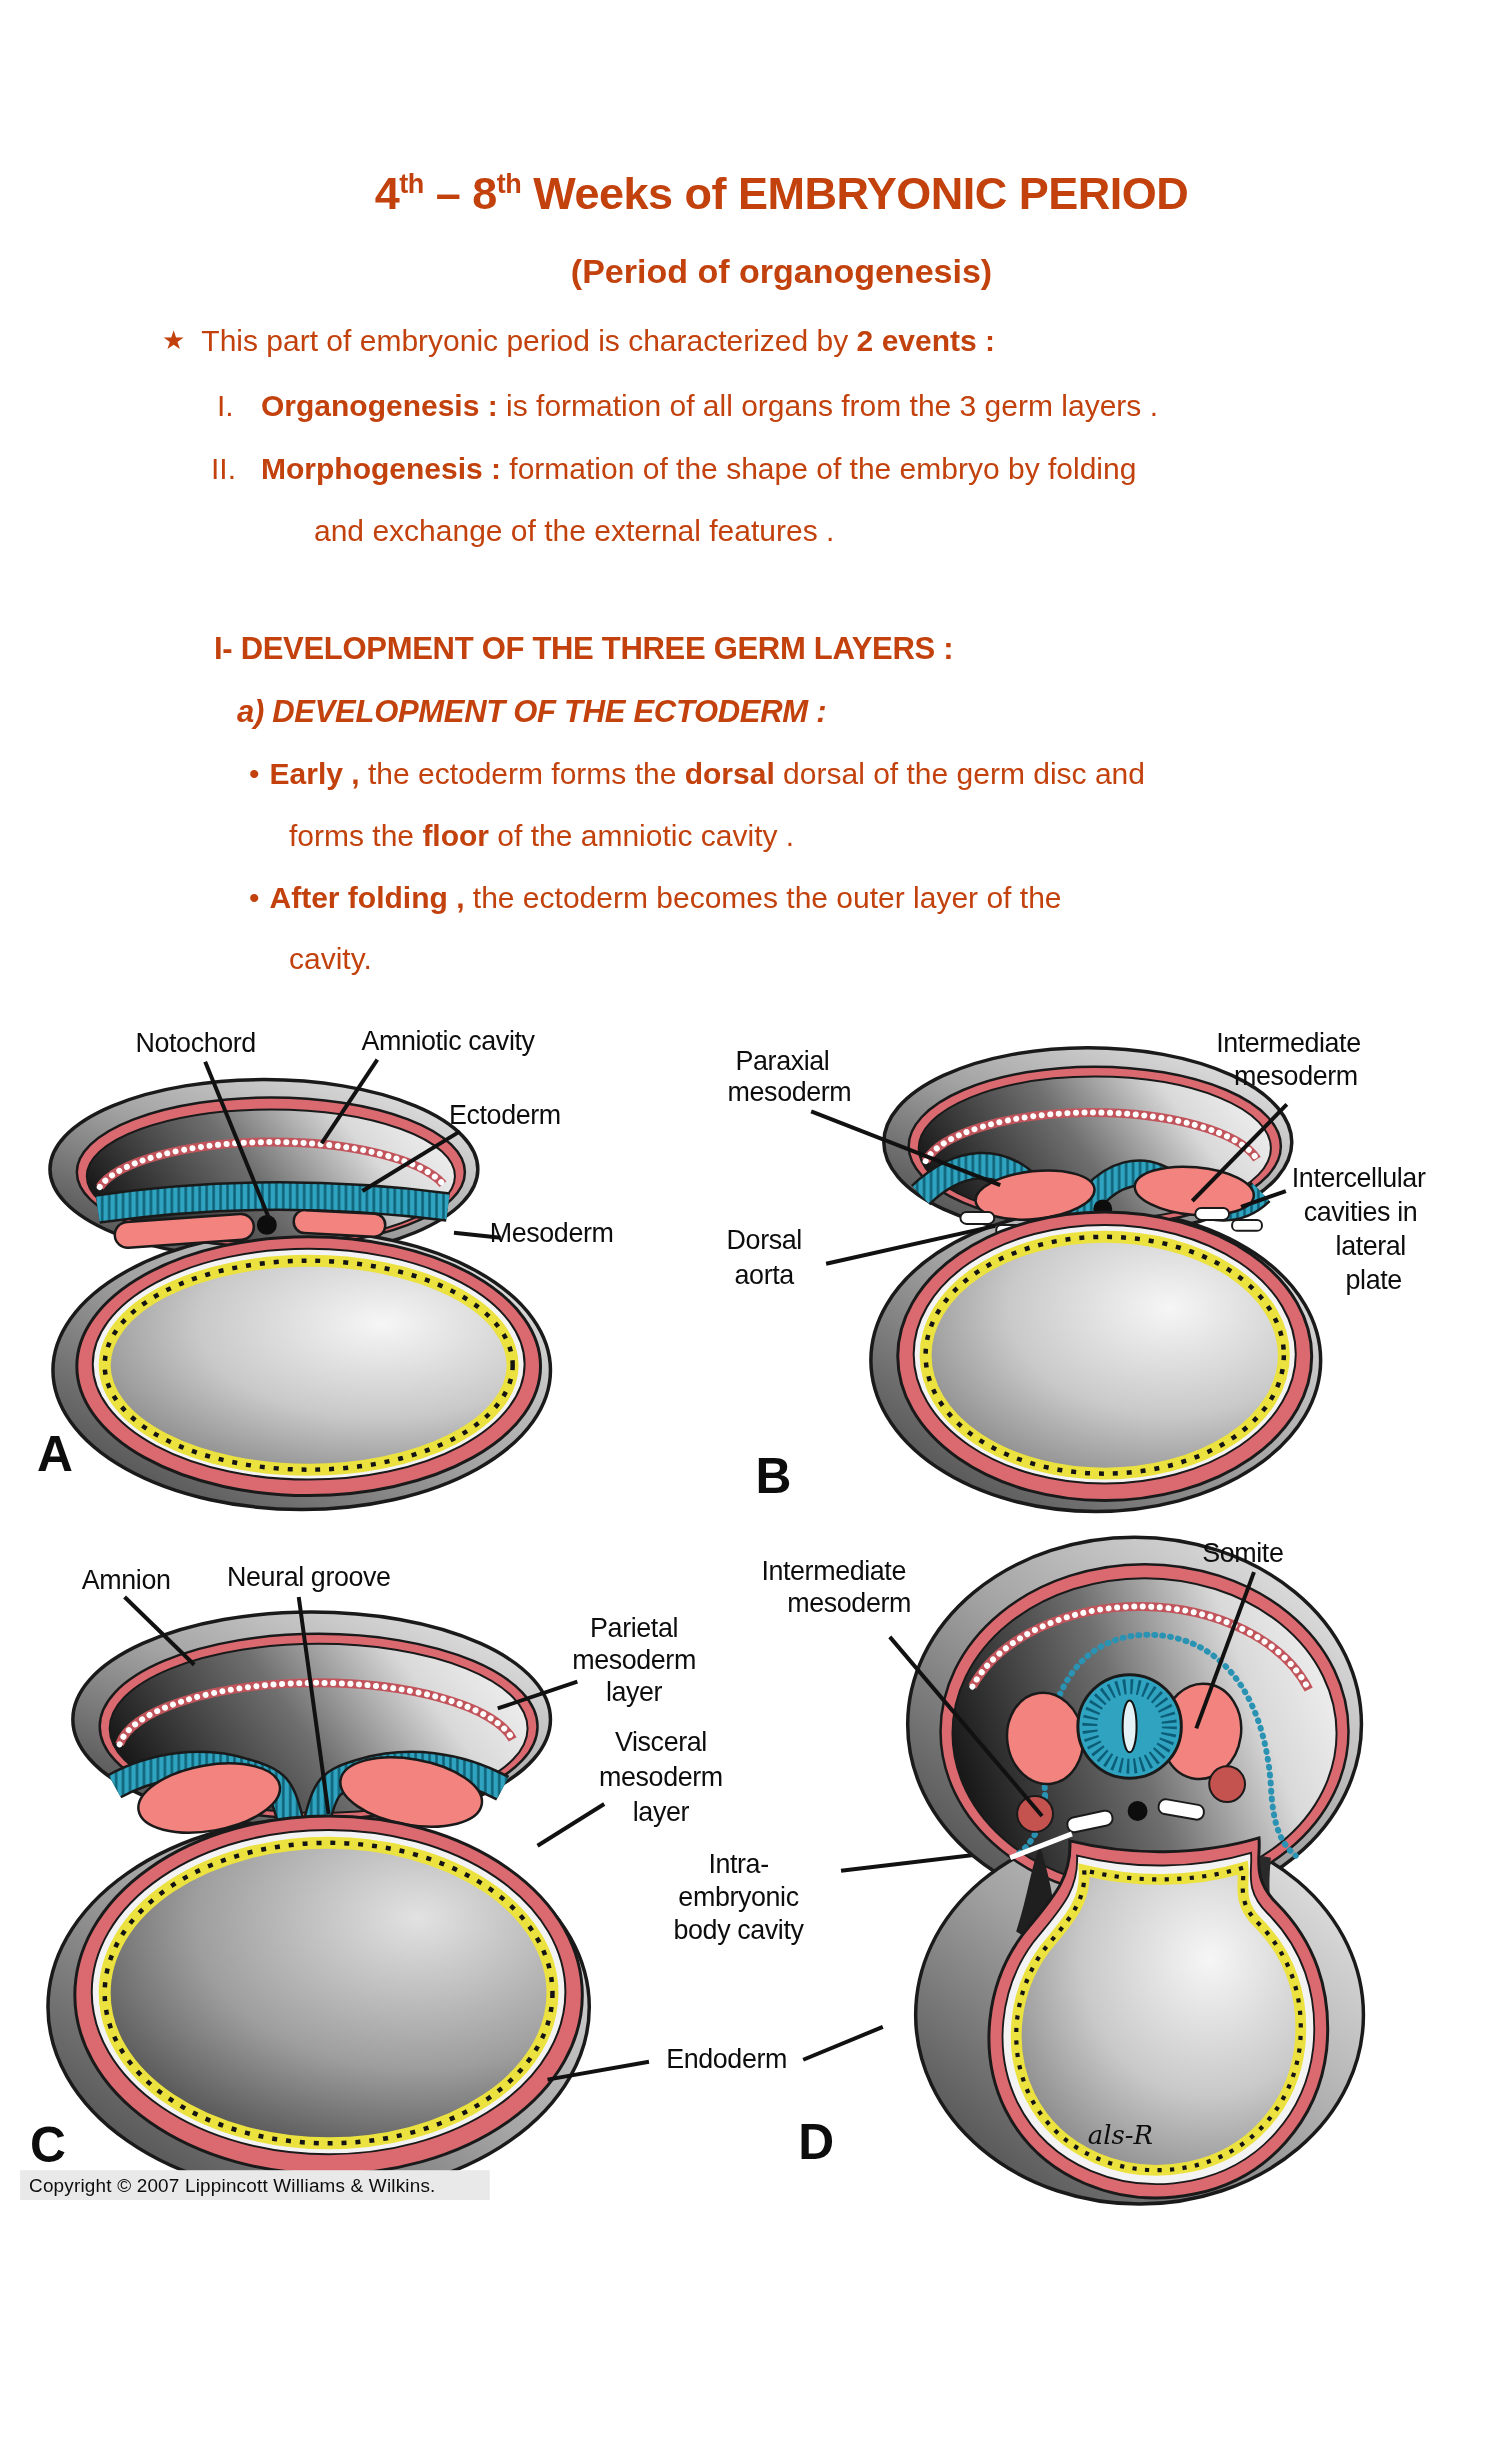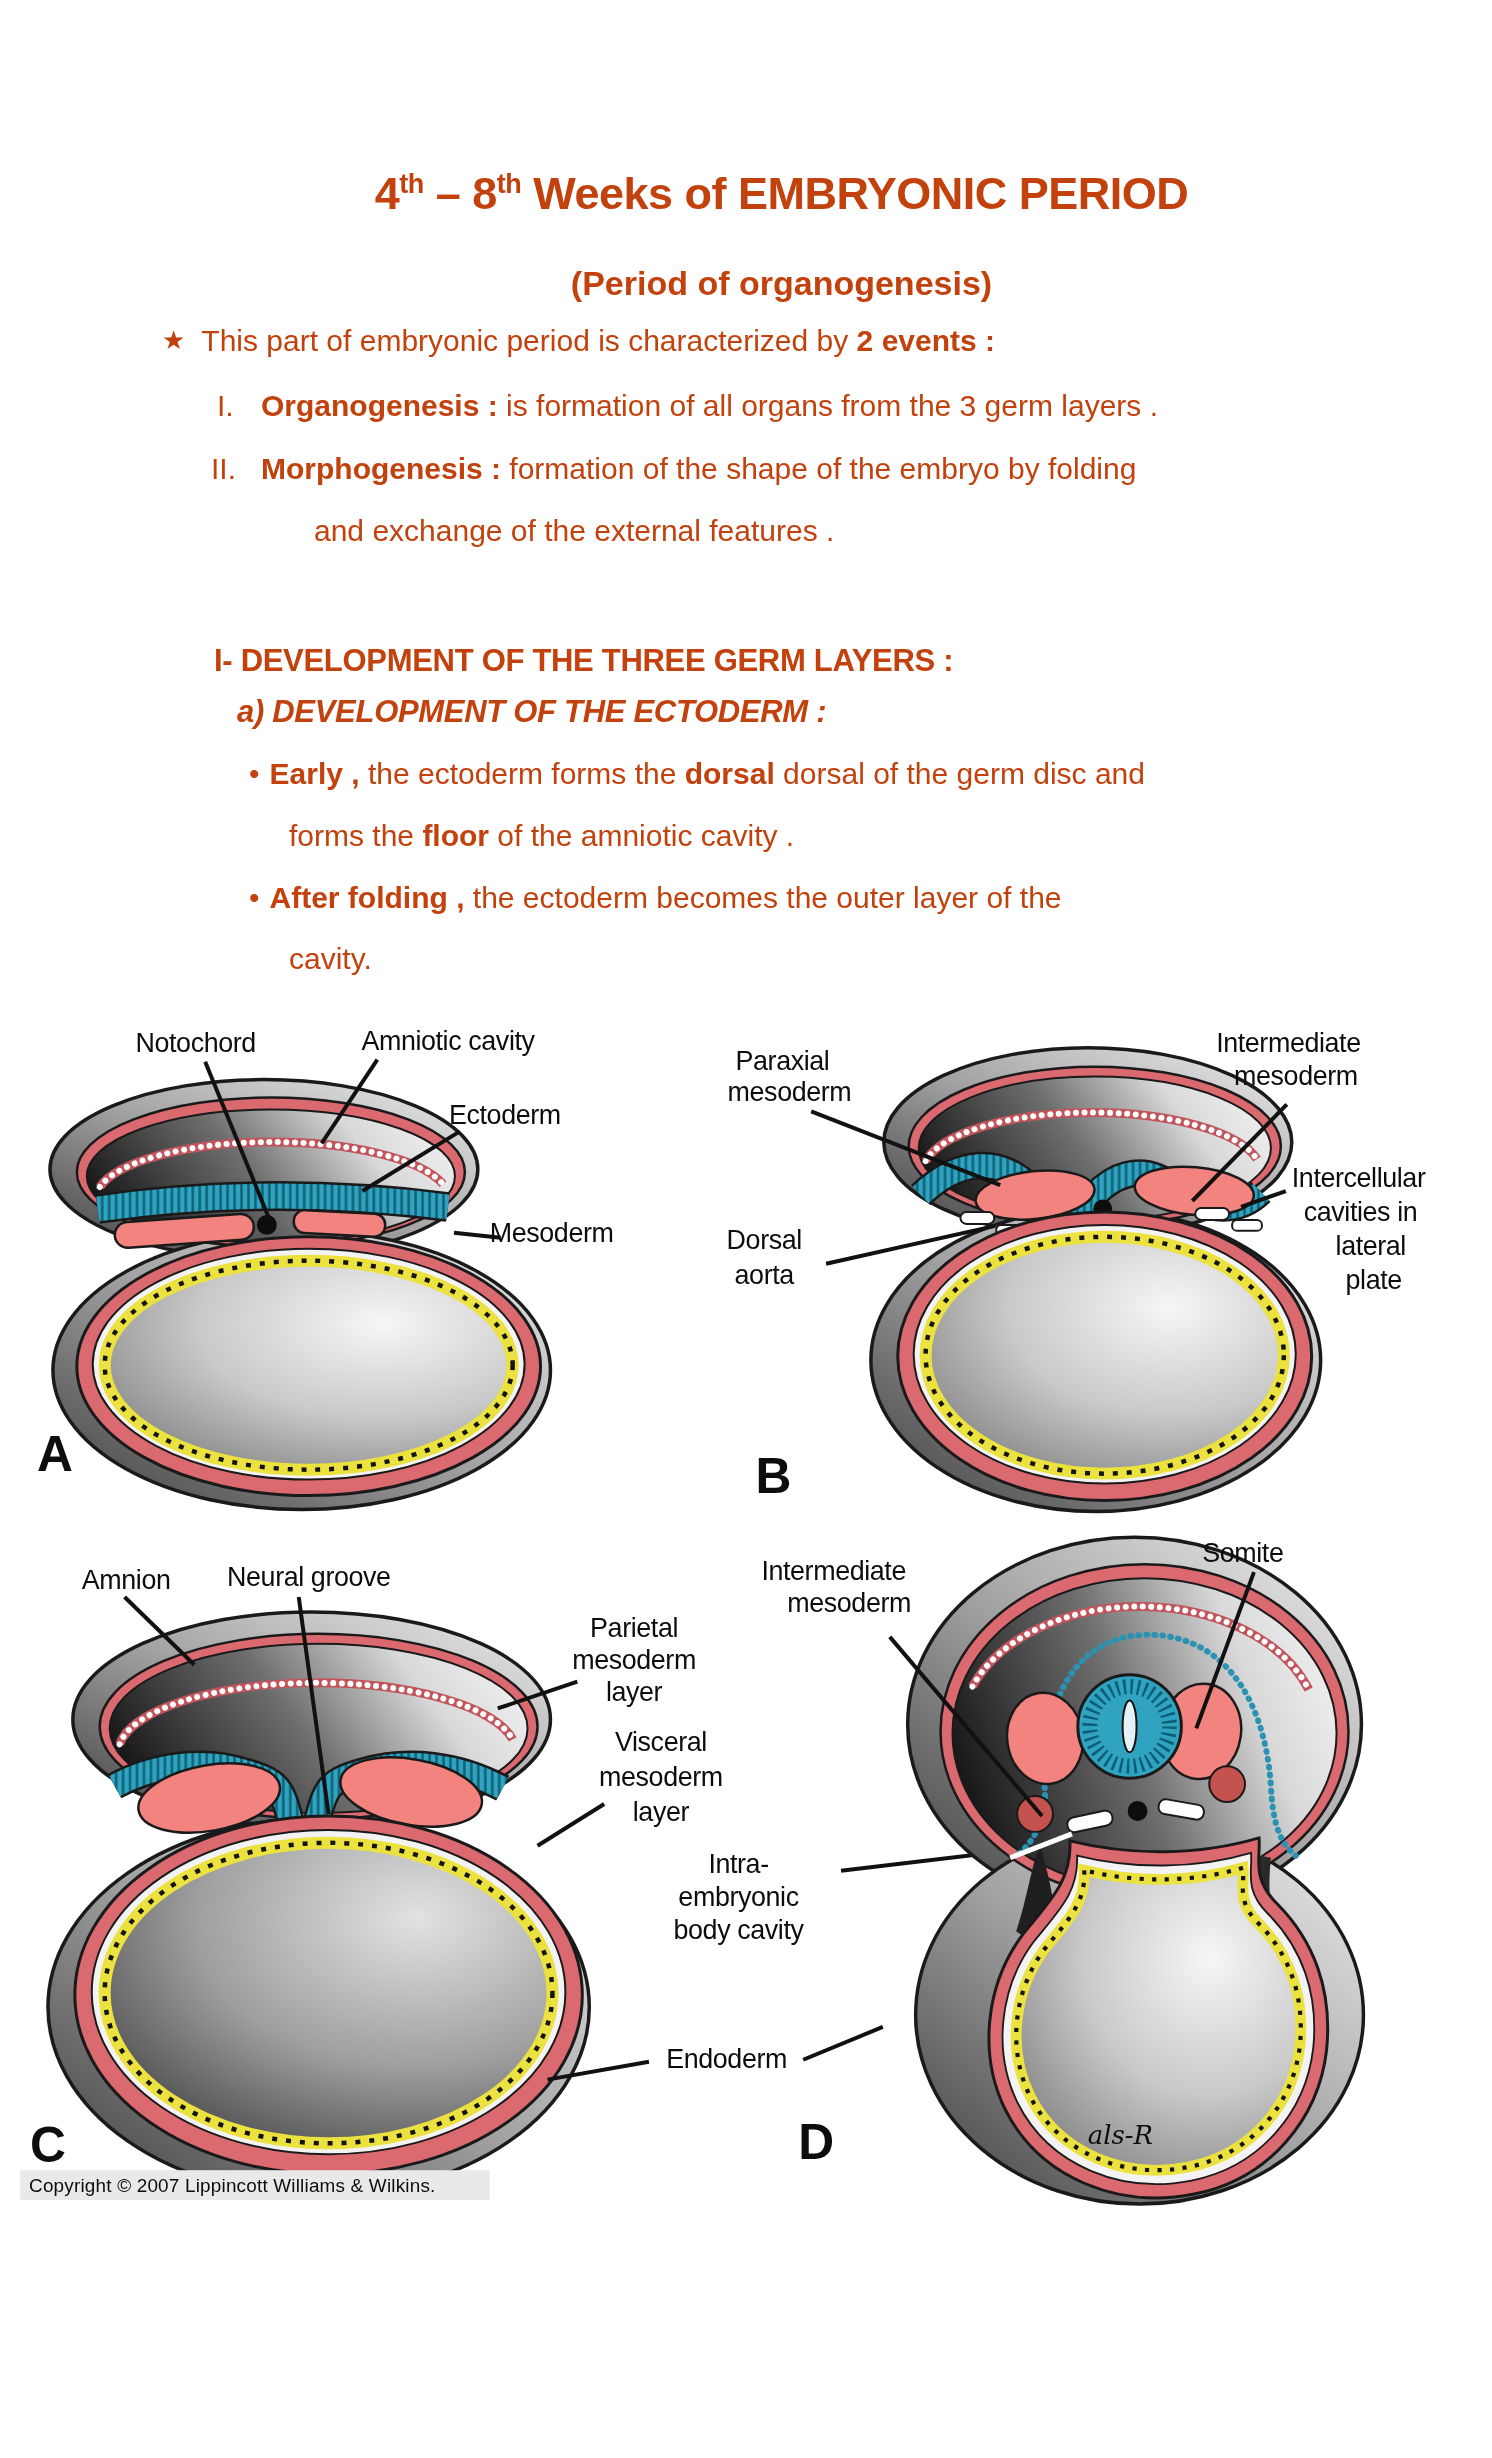--- a/index.html
+++ b/index.html
@@ -2,25 +2,25 @@
 <html><head>
 <meta charset="utf-8">
 <style>
   html,body{margin:0;padding:0;background:#888;}
   #page{position:relative;width:1493px;height:2459px;background:#ffffff;overflow:hidden;
         font-family:"Liberation Sans", sans-serif;color:#0a0a0a;}
   .doc-line{position:absolute;white-space:nowrap;font-size:30px;line-height:1.2;color:#c2410c;}
   .b{font-weight:bold;}
   .title{font-size:45px;font-weight:bold;letter-spacing:-0.5px;}
   .title sup{font-size:27px;}
-  .subtitle{font-size:34px;font-weight:bold;margin-top:12px;}
+  .subtitle{font-size:34px;font-weight:bold;}
   .center{left:70px;width:1423px;text-align:center;}
   .star{font-size:26px;margin-right:16px;position:relative;top:-2px;}
   .rnum{display:inline-block;}
-  .heading{font-size:31px;font-weight:bold;letter-spacing:-0.3px;margin-top:12px;}
+  .heading{font-size:31px;font-weight:bold;letter-spacing:-0.3px;}
   .heading2{font-size:31px;font-weight:bold;font-style:italic;letter-spacing:-0.3px;}
   .bullet{font-size:30px;margin-right:10px;}
   svg text{font-family:"Liberation Sans", sans-serif;fill:#0d0d0d;}
   .lbl{font-size:27px;letter-spacing:-0.4px;}
   .lblm{font-size:27px;letter-spacing:-0.4px;text-anchor:middle;}
   .panel-letter{font-size:50px;font-weight:bold;}
   .leader{stroke:#111;stroke-width:4;fill:none;}
   .sig{font-size:26px;font-style:italic;font-family:"DejaVu Serif", serif;}
   .copy{font-size:19px;letter-spacing:0.2px;}
 </style>

